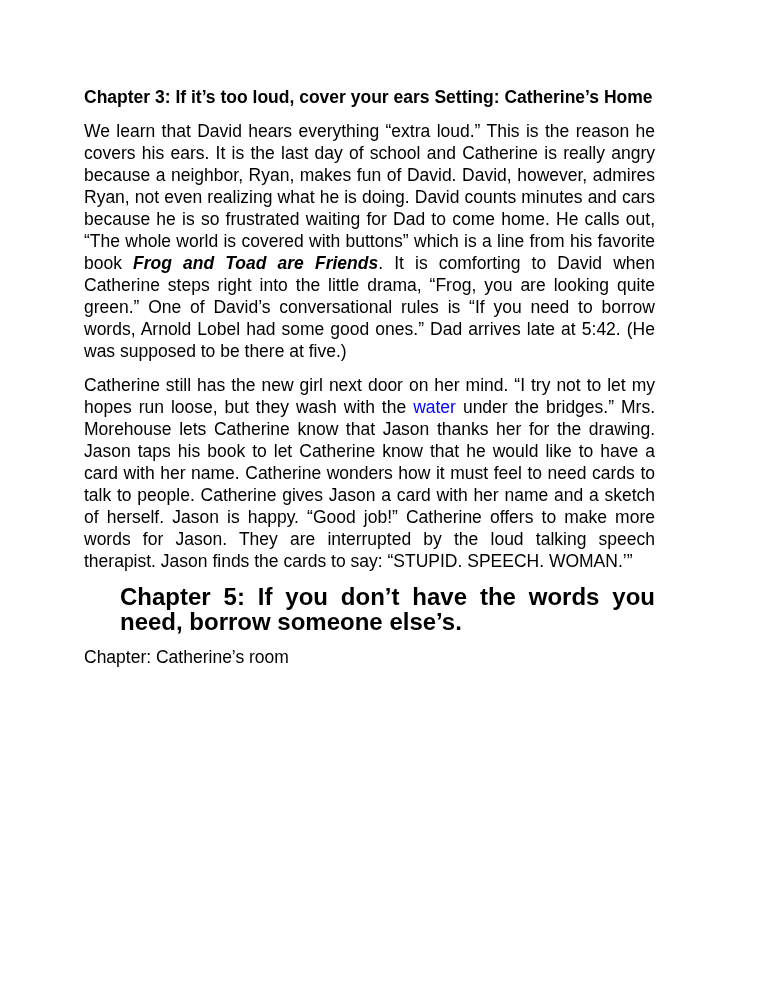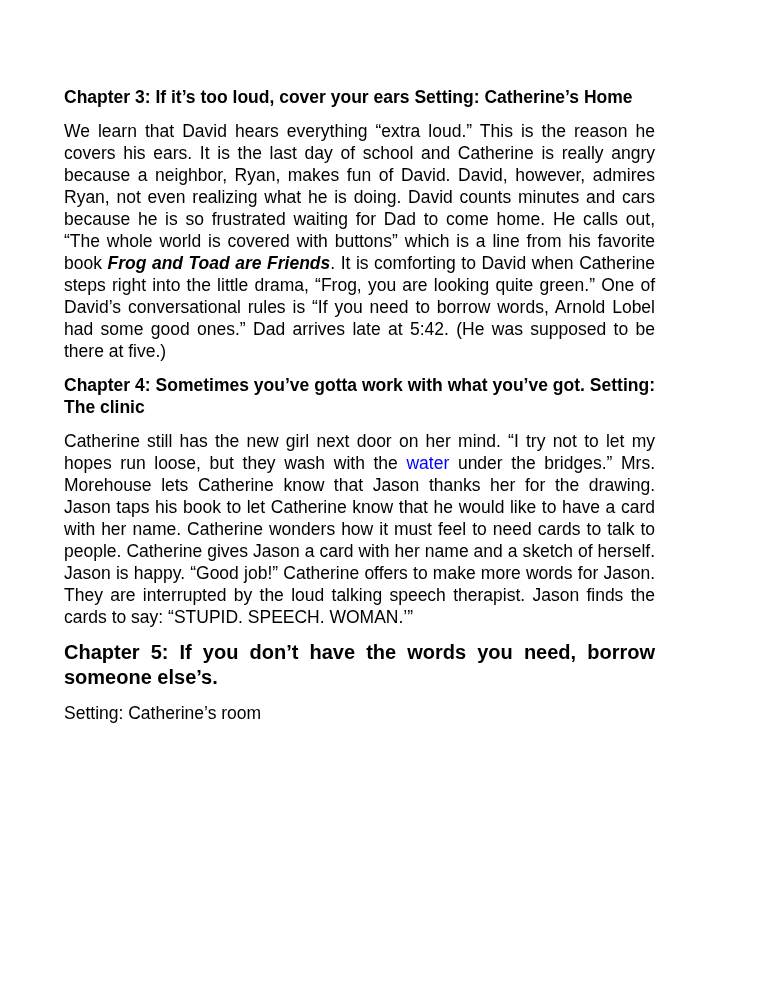--- a/index.html
+++ b/index.html
@@ -12,36 +12,37 @@
   .page {
     position: relative;
     width: 768px;
     height: 994px;
     margin: 0 auto;
     background: var(--background);
     color: var(--text);
     font-family: "Liberation Sans", sans-serif;
     font-size: 17.5px;
     line-height: 22px;
-    padding: 86px 113px 0 64px;
+    padding: 86px 113px 0 84px;
     overflow: hidden;
   }
   .para, .head {
     margin: 0 0 12px 0;
     text-align: justify;
     font-weight: normal;
   }
   .head {
     font-weight: bold;
     font-size: 17.5px;
     line-height: 22px;
   }
   .head-lg {
-    font-size: 20px;
+    font-size: 24px;
     line-height: 25px;
+    margin-left: 36px;
   }
   .cont {
     
     text-align-last: justify;
   }
   .run-bold-italic { font-weight: bold; font-style: italic; }
   .run-link {
     color: var(--link);
     font-weight: normal;
     text-decoration: none;
@@ -50,22 +51,21 @@
 </style>
 </head>
 <body>
 
 <div class="page">
 
   <h2 class="head"><span>Chapter 3: If it’s too loud, cover your ears Setting: Catherine’s Home</span></h2>
 
   <p class="para"><span>We learn that David hears everything “extra loud.” This is the reason he covers his ears. It is the last day of school and Catherine is really angry because a neighbor, Ryan, makes fun of David. David, however, admires Ryan, not even realizing what he is doing. David counts minutes and cars because he is so frustrated waiting for Dad to come home. He calls out, “The whole world is covered with buttons” which is a line from his favorite book </span><span class="run-bold-italic">Frog and Toad are Friends</span><span>. It is comforting to David when Catherine steps right into the little drama, “Frog, you are looking quite green.” One of David’s conversational rules is “If you need to borrow words, Arnold Lobel had some good ones.” Dad arrives late at 5:42. (He was supposed to be there at five.)</span></p>
 
-  <h2 class="head"><span>Chapter 4: Sometimes you’ve gotta work with what you’ve got. Setting: The clinic</span></h2>
 
   <p class="para"><span>Catherine still has the new girl next door on her mind. “I try not to let my hopes run loose, but they wash with the </span><span class="run-link">water</span><span> under the bridges.” Mrs. Morehouse lets Catherine know that Jason thanks her for the drawing. Jason taps his book to let Catherine know that he would like to have a card with her name. Catherine wonders how it must feel to need cards to talk to people. Catherine gives Jason a card with her name and a sketch of herself. Jason is happy. “Good job!” Catherine offers to make more words for Jason. They are interrupted by the loud talking speech therapist. Jason finds the cards to say: “STUPID. SPEECH. WOMAN.’”</span></p>
 
   <h2 class="head head-lg"><span>Chapter 5: If you don’t have the words you need, borrow someone else’s.</span></h2>
 
-  <p class="para"><span>Setting: Catherine’s room</span></p>
+  <p class="para"><span>Chapter: Catherine’s room</span></p>
 
 
 </div>
 
 </body></html>

